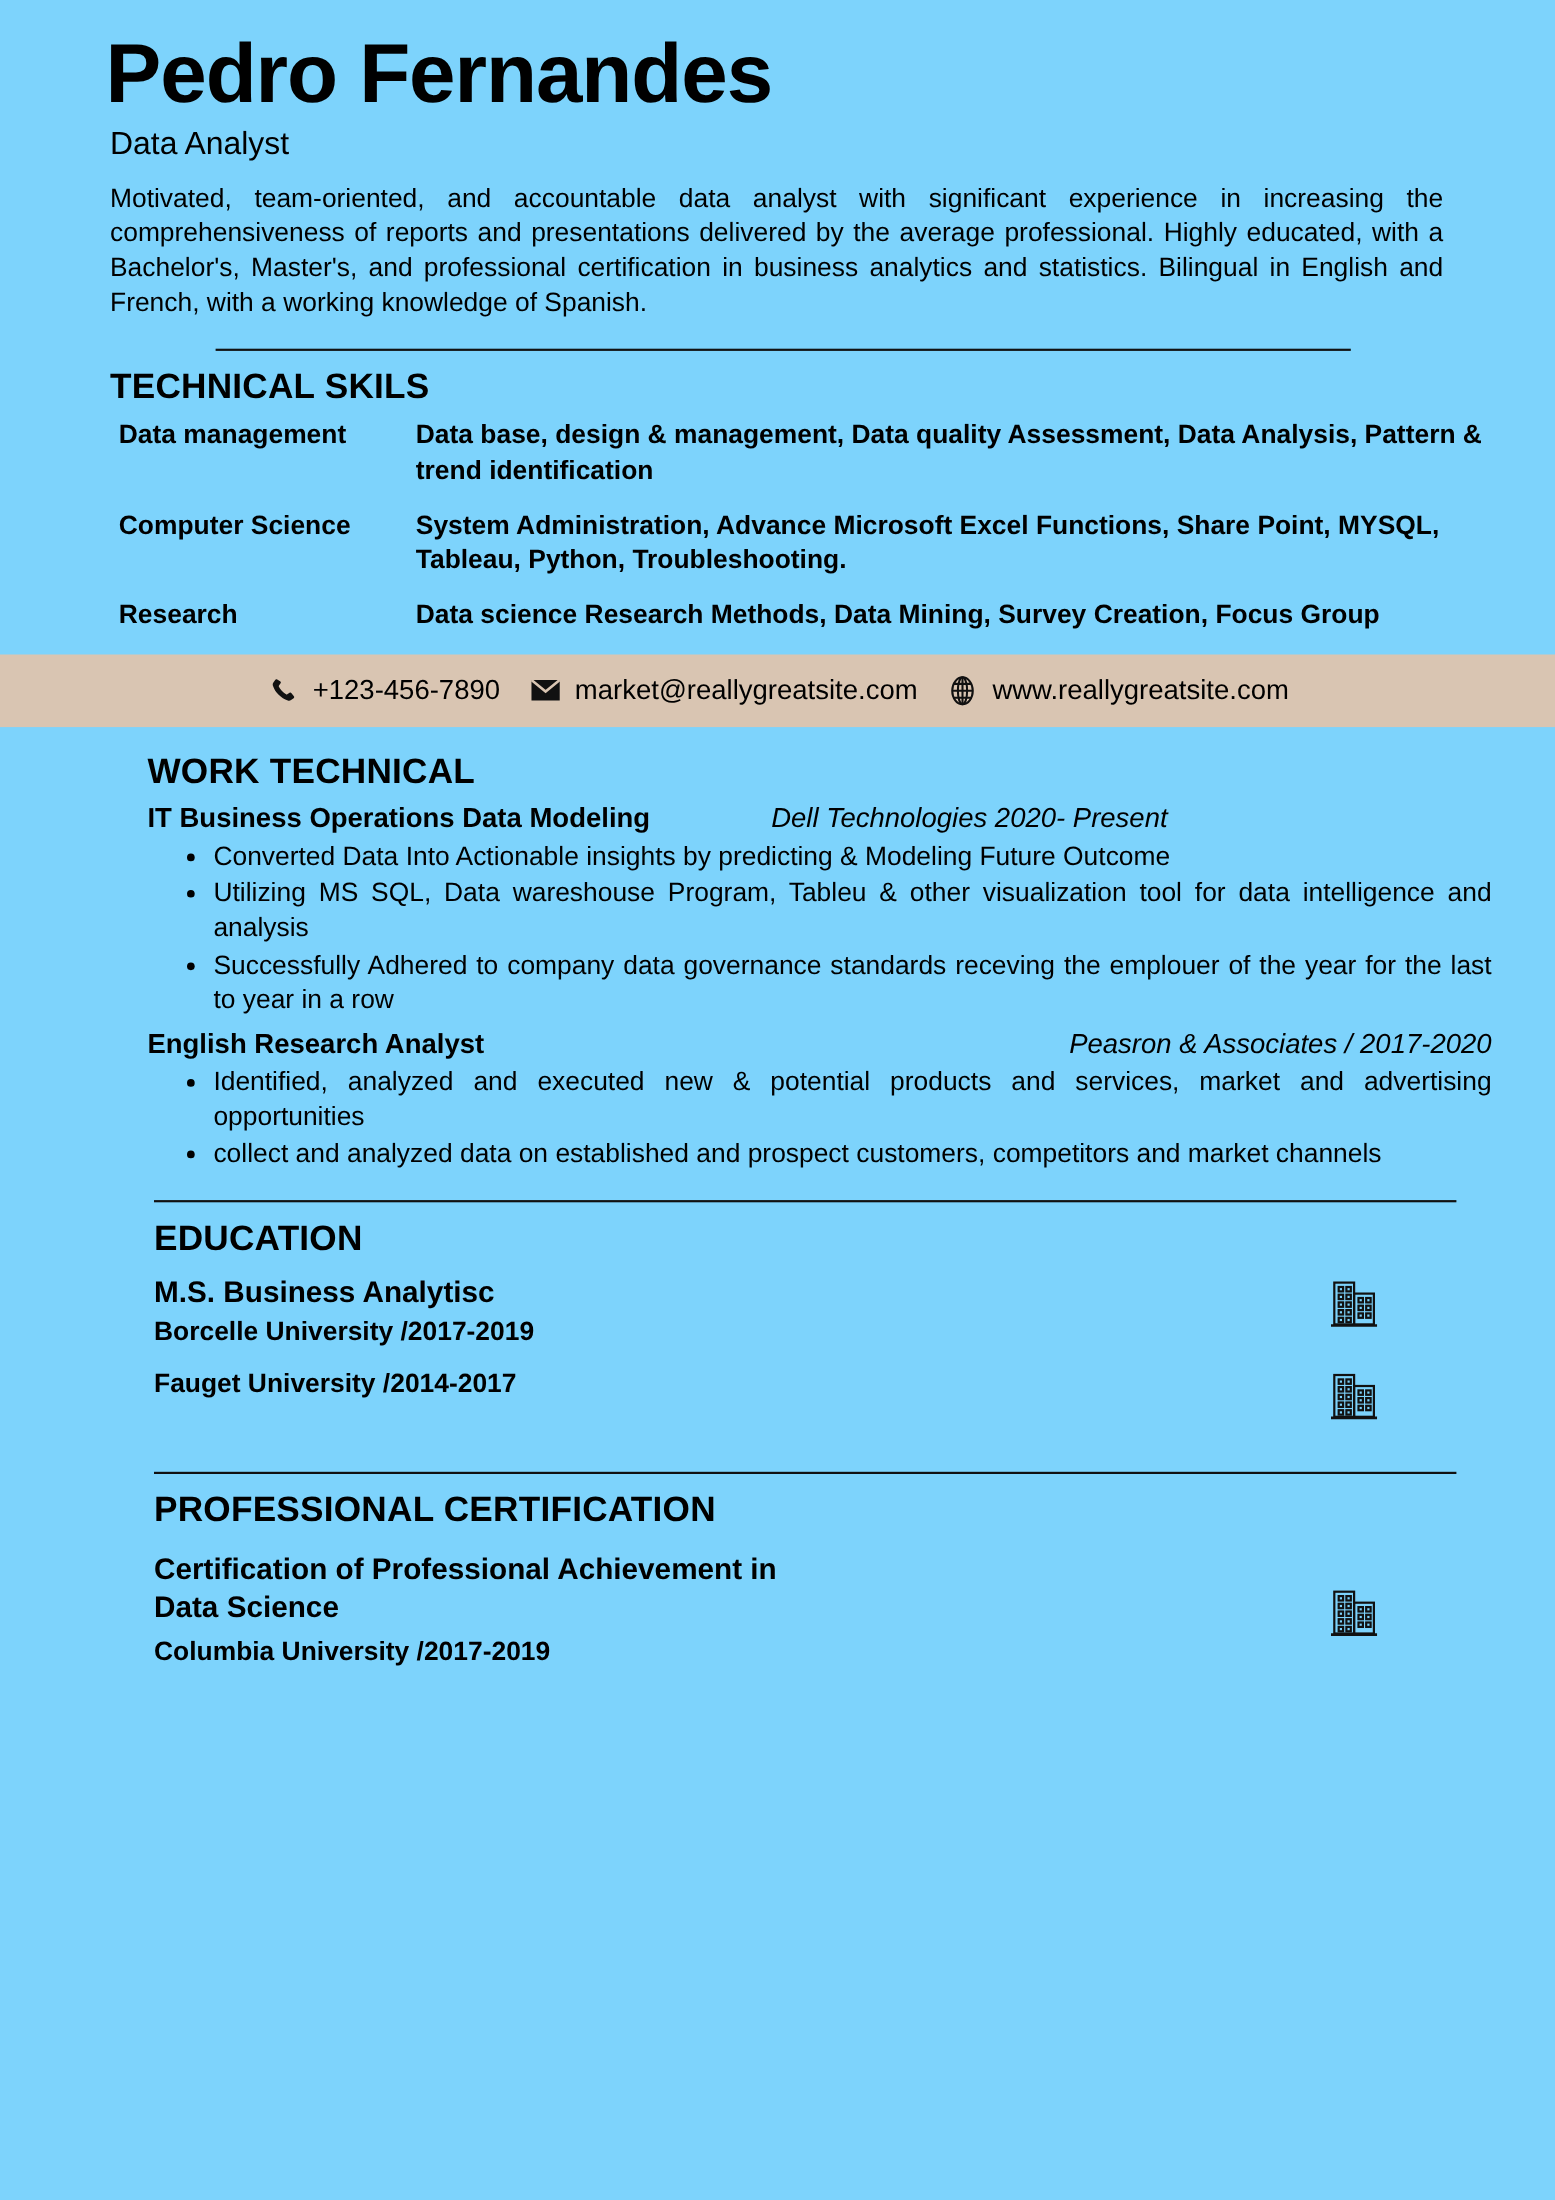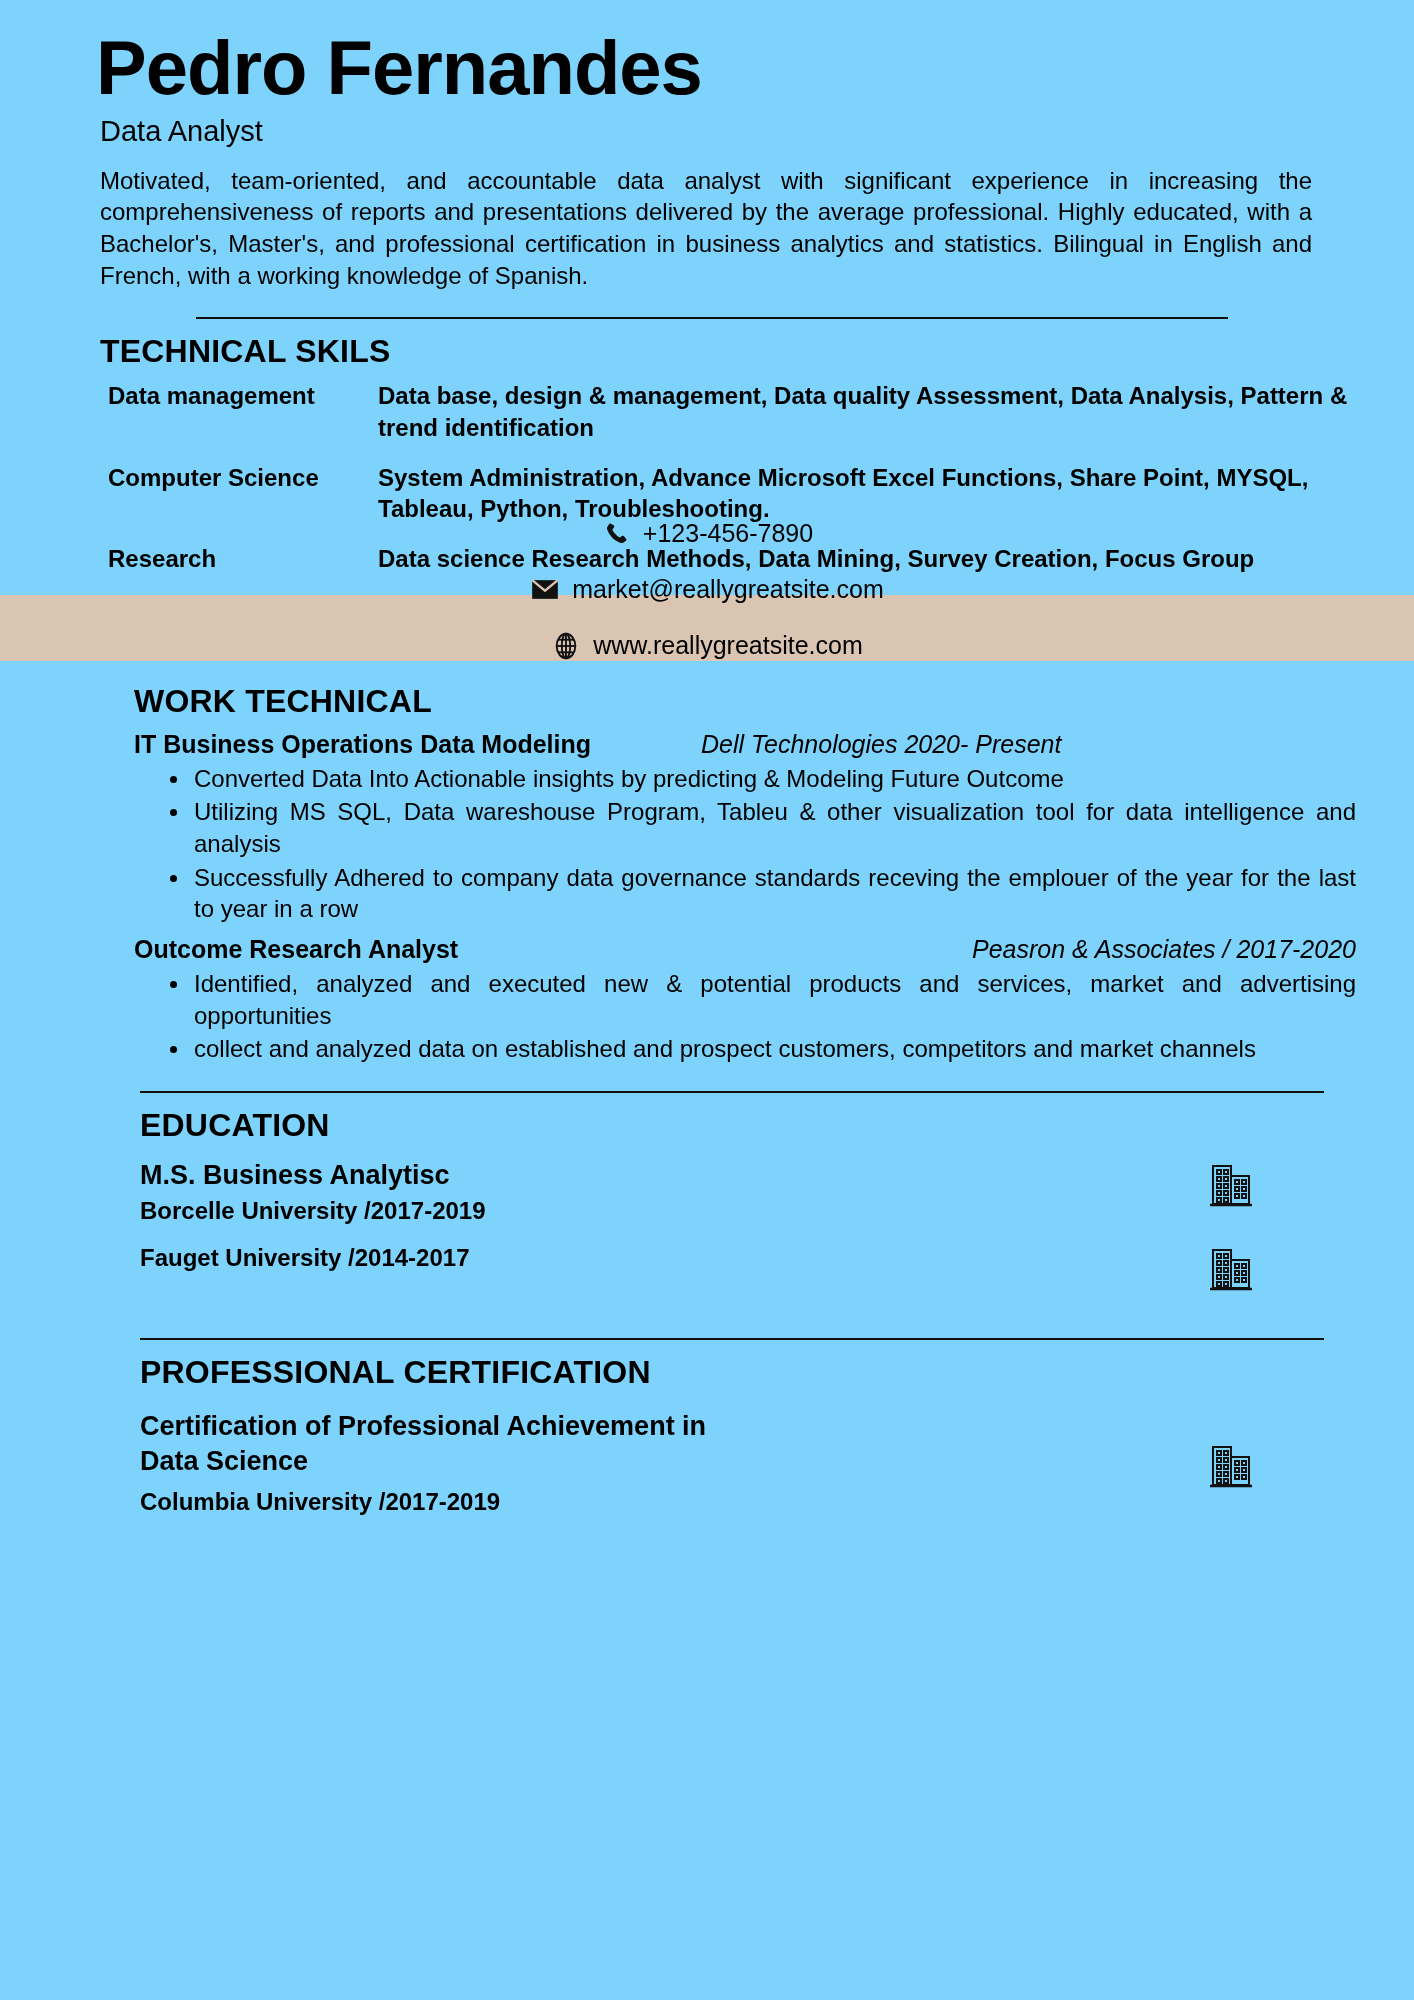--- a/index.html
+++ b/index.html
@@ -86,24 +86,23 @@
     font-weight: 700;
     line-height: 1.32;
   }
 
   
   .contact-bar {
     background: #d9c5b2;
     height: 66px;
     display: flex;
     align-items: center;
-    justify-content: flex-end;
+    justify-content: center;
     gap: 26px;
     margin-top: 6px;
-    flex-direction: column;
   }
   .contact-item {
     display: flex;
     align-items: center;
     gap: 12px;
     font-size: 25px;
     line-height: 1;
   }
   .contact-item .ico {
     display: inline-flex;
@@ -265,21 +264,21 @@
       <span class="job-title">IT Business Operations Data Modeling</span>
       <span class="job-meta">Dell Technologies  2020- Present</span>
     </div>
     <ul class="bullets">
       <li class="nojust">Converted Data Into Actionable insights by predicting &amp; Modeling Future Outcome</li>
       <li>Utilizing MS SQL, Data  wareshouse Program, Tableu &amp; other visualization tool for data intelligence and analysis</li>
       <li>Successfully Adhered to company data governance standards receving the emplouer of the year for the last to year in a row</li>
     </ul>
 
     <div class="job-head second">
-      <span class="job-title">Outcome Research Analyst</span>
+      <span class="job-title">English Research Analyst</span>
       <span class="job-meta">Peasron &amp; Associates / 2017-2020</span>
     </div>
     <ul class="bullets">
       <li>Identified, analyzed and executed new &amp; potential products and services, market and advertising opportunities</li>
       <li class="nojust">collect and analyzed data on established and prospect customers, competitors and market channels</li>
     </ul>
   </div>
 
   <div class="edu">
     <div class="rule edu" style="margin-left:0;margin-right:0;"></div>

